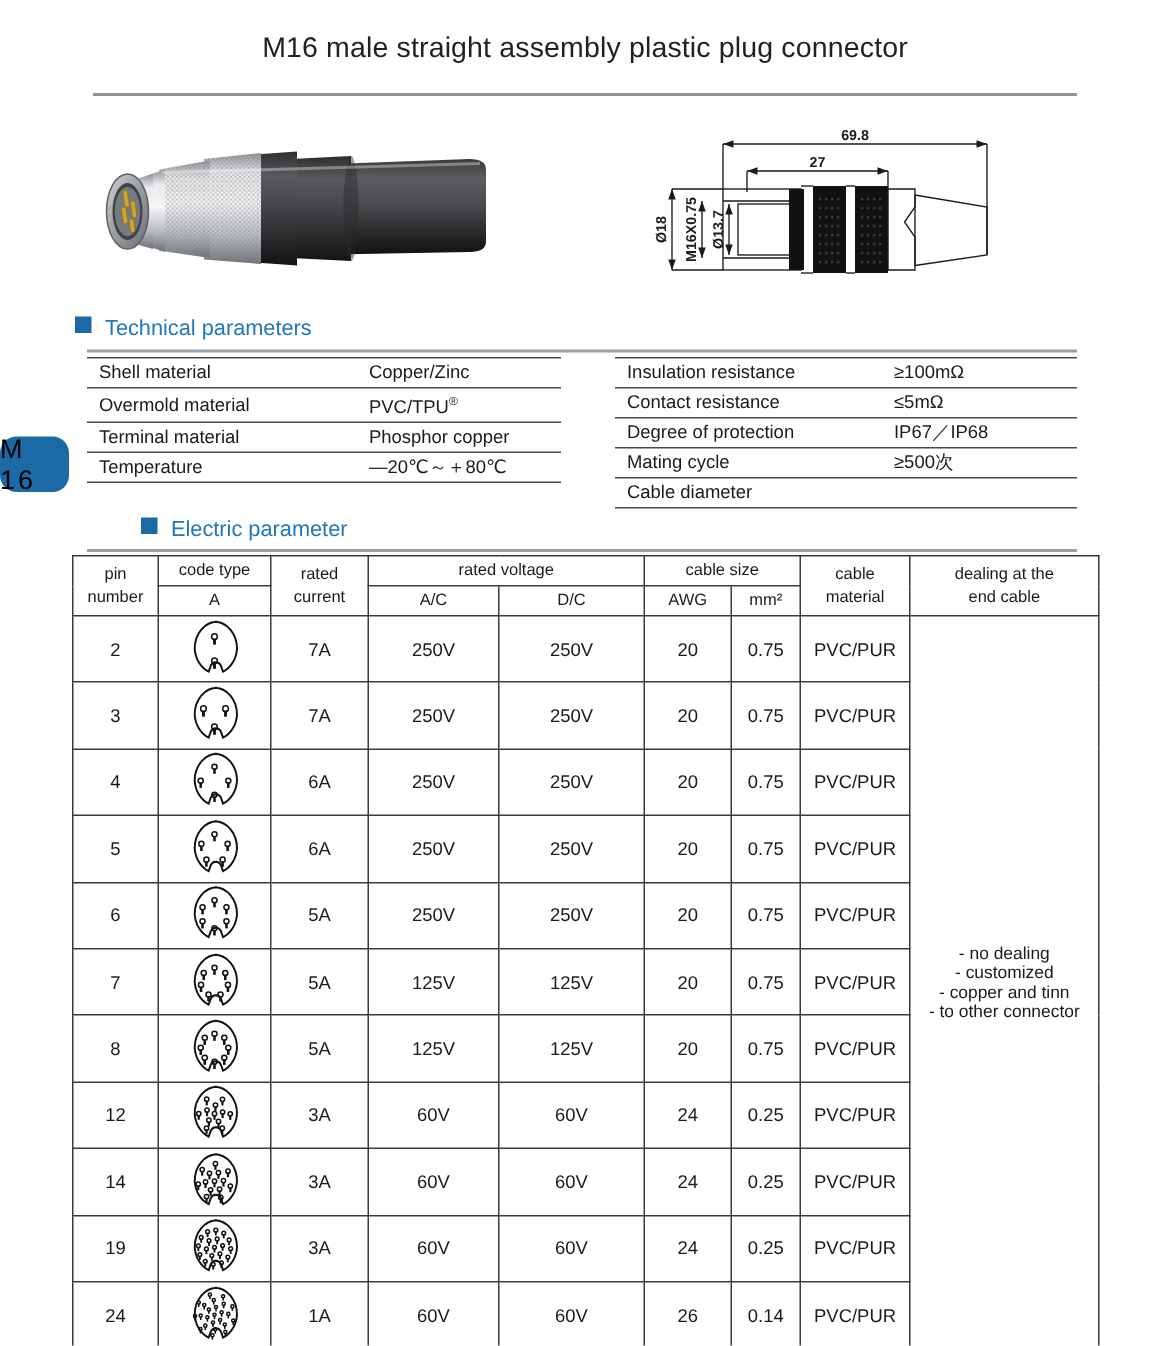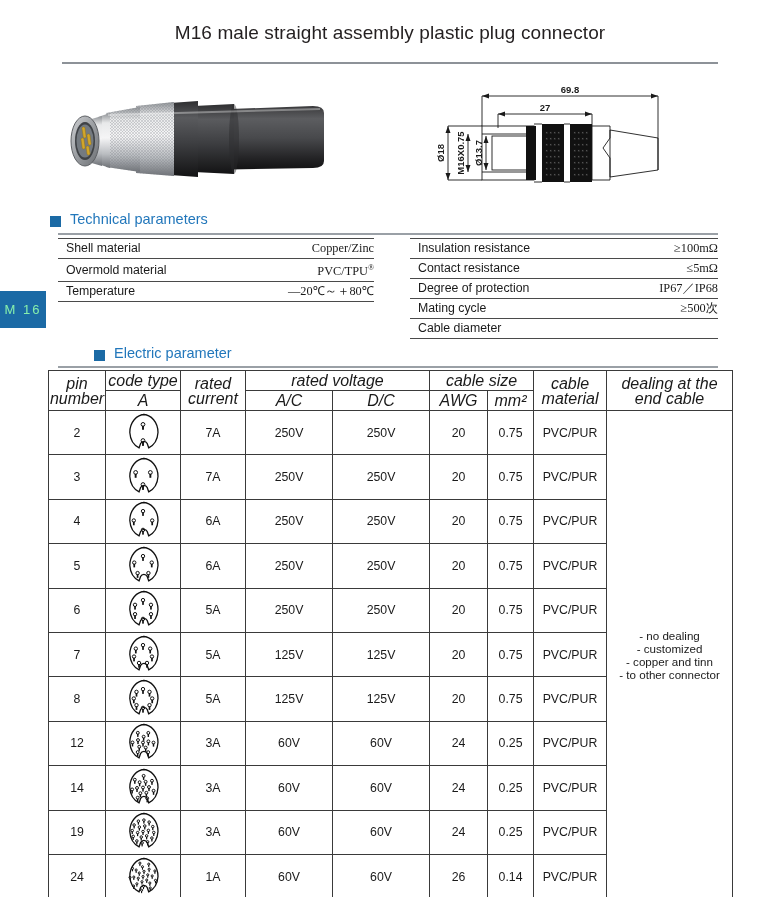--- a/index.html
+++ b/index.html
@@ -16,65 +16,65 @@
     font-size:19px;color:#231f20;letter-spacing:.1px;
   }
   .title-rule{
     position:absolute;left:62px;top:62px;width:656px;height:2px;
     background:#8d9298;
   }
 
   
   .m16-tab{
     position:absolute;left:0;top:291px;width:46px;height:37px;
-    background:#1b6aa5;color:#86efac;font-size:13px;letter-spacing:2px;
-    display:flex;align-items:center;justify-content:center;
+    background:#1b6aa5;color:#000000;font-size:18px;letter-spacing:2px;
+    display:flex;align-items:center;justify-content:center;border-radius:11px;
   }
 
   
   .photo{position:absolute;left:58px;top:82px;width:290px;height:118px;}
   .photo svg{display:block;}
 
   
   .drawing{position:absolute;left:420px;top:82px;width:350px;height:118px;}
   .drawing svg{display:block;}
 
   
-  .sec{position:absolute;display:flex;align-items:flex-end;gap:9px;}
+  .sec{position:absolute;display:flex;align-items:flex-start;gap:9px;}
   .sec .bullet{width:11px;height:11px;background:#1b6aa5;display:block;}
   .sec .sec-label{font-size:14.5px;color:#2277bb;}
   .sec-rule{position:absolute;height:1.5px;background:#9aa0a6;}
 
   
   .tp{position:absolute;border-collapse:collapse;font-size:12.3px;}
   .tp td{
     border-top:1px solid #4a4a4a;border-bottom:1px solid #4a4a4a;
     padding:1px 0 2px 0;height:16px;line-height:16px;color:#1a1a1a;margin-left:36px;
   }
   .tp tr td:first-child{padding-left:8px;}
-  .tp .val{text-align:right;font-family:Liberation Serif, serif;}
+  .tp .val{text-align:left;}
   .tp tr:last-child td{border-bottom:1.6px solid #4a4a4a;}
   .tp tr:first-child td{border-top:1.6px solid #4a4a4a;}
   .sup{font-size:8px;vertical-align:super;}
 
   #tp-left{left:58px;top:238px;width:316px;}
   #tp-left td:first-child{width:180px;}
   #tp-right{left:410px;top:238px;width:308px;}
   #tp-right td:first-child{width:178px;}
 
   
   .ep{
     position:absolute;left:48px;top:370px;width:684px;
     border-collapse:collapse;font-size:12.3px;table-layout:fixed;
   }
   .ep th,.ep td{
     border:1px solid #3a3a3a;text-align:center;vertical-align:middle;
     font-weight:normal;color:#1a1a1a;padding:0;
   }
-  .ep thead th{height:19px;line-height:15px;font-size:16px;font-style:italic;}
+  .ep thead th{height:19px;line-height:15px;font-size:11px;}
   .ep tbody td{height:43.4px;}
   .ep .outer-l{border-left:1.6px solid #3a3a3a;}
   .ep .outer-r{border-right:1.6px solid #3a3a3a;}
   .ep tbody tr:last-child td{border-bottom:1.6px solid #3a3a3a;}
   .ep thead tr:first-child th{border-top:1.6px solid #3a3a3a;}
 
   .ep .c-pin{width:57px;}
   .ep .c-code{width:75px;}
   .ep .c-cur{width:65px;}
   .ep .c-ac{width:87px;}
@@ -306,20 +306,24 @@
 
   <table class="tp" id="tp-left">
     <tbody>
       <tr>
           <td>Shell material</td>
           <td class="val">Copper/Zinc</td>
         </tr>
       <tr>
           <td>Overmold material</td>
         <td class="val"><span>PVC/TPU</span><span class="sup">®</span></td>
+        </tr>
+      <tr>
+          <td>Terminal material</td>
+          <td class="val">Phosphor copper</td>
         </tr>
       <tr>
           <td>Temperature</td>
           <td class="val">—20℃～＋80℃</td>
         </tr>
     </tbody>
   </table>
 
   <table class="tp" id="tp-right">
     <tbody>

